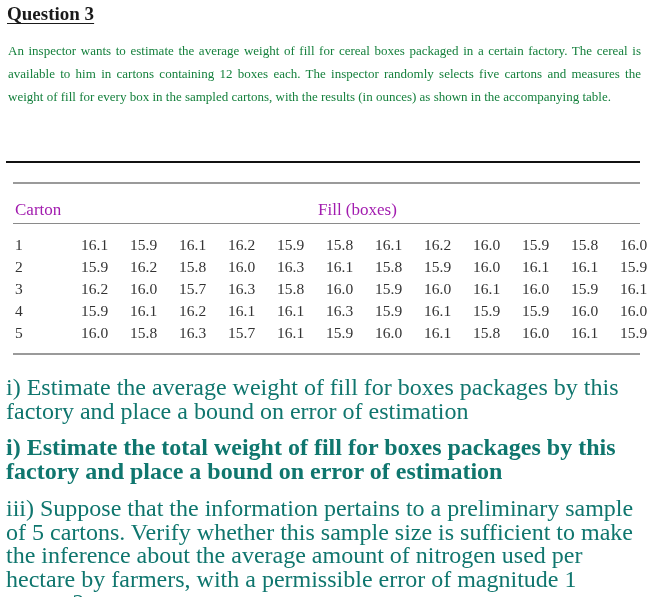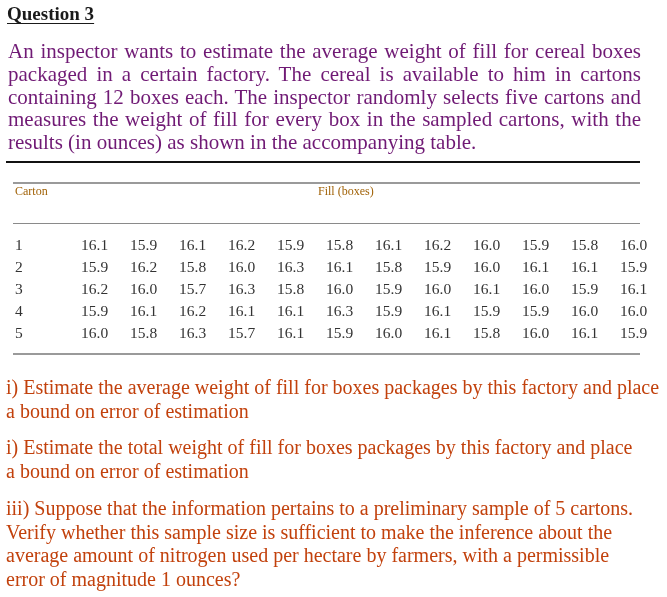--- a/index.html
+++ b/index.html
@@ -7,41 +7,41 @@
     width: 667px; height: 597px; position: relative; overflow: hidden;
     font-family: "Liberation Serif", "DejaVu Serif", serif; color: #1a1a1a;
   }
   .q-title {
     position: absolute; left: 7px; top: 3px;
     font-size: 19px; font-weight: bold; text-decoration: underline;
     text-underline-offset: 3px; margin: 0;
   }
   .intro {
     position: absolute; left: 8px; top: 40px; width: 633px;
-    font-size: 21px; line-height: 22.8px; text-align: justify; margin: 0;
-    color: #701a75;
+    font-size: 13px; line-height: 22.8px; text-align: justify; margin: 0;
+    color: #15803d;
   }
   .rule-black {
     position: absolute; left: 6px; top: 161px; width: 634px; height: 2px; background: #111;
   }
   .rule-gray {
     position: absolute; left: 13px; width: 627px; height: 2px; background: #9a9a9a;
   }
   .rule-thin { height: 1px; background: #8a8a8a; }
   .tbl-head {
-    position: absolute; top: 184px; font-size: 12px; color: #a16207;
+    position: absolute; top: 200px; font-size: 17px; color: #a21caf;
   }
   .tbl-row {
     position: absolute; left: 13px; height: 22px; font-size: 15.5px; color: #333;
   }
   .tbl-row .carton { position: absolute; left: 2px; top: 0; }
   .tbl-row .cell { position: absolute; top: 0; width: 40px; text-align: left; }
   .part {
     position: absolute; left: 6px; width: 660px;
-    font-size: 20px; line-height: 23.5px; margin: 0; color: #c2410c;
+    font-size: 24px; line-height: 23.5px; margin: 0; color: #0f766e;
   }
 </style>
 </head>
 <body>
 
 <h1 class="q-title">Question 3</h1>
 <p class="intro">An inspector wants to estimate the average weight of fill for cereal boxes packaged in a certain factory. The cereal is available to him in cartons containing 12 boxes each. The inspector randomly selects five cartons and measures the weight of fill for every box in the sampled cartons, with the results (in ounces) as shown in the accompanying table.</p>
 
 <div class="rule-black"></div>
 <div class="rule-gray" style="top:182px;"></div>
@@ -125,14 +125,14 @@
     <span class="cell" style="left:460px">15.8</span>
     <span class="cell" style="left:509px">16.0</span>
     <span class="cell" style="left:558px">16.1</span>
     <span class="cell" style="left:607px">15.9</span>
   </div>
 </div>
 
 <div class="rule-gray" style="top:353px;"></div>
 
 <p class="part" style="top:376px;">i) Estimate the average weight of fill for boxes packages by this factory and place a bound on error of estimation</p>
-<p class="part" style="top:436px; width:640px;">i) Estimate the total weight of fill for boxes packages by this factory and place a bound on error of estimation</p>
+<p class="part" style="top:436px; width:640px;font-weight:bold;">i) Estimate the total weight of fill for boxes packages by this factory and place a bound on error of estimation</p>
 <p class="part" style="top:497px; width:640px;">iii) Suppose that the information pertains to a preliminary sample of 5 cartons. Verify whether this sample size is sufficient to make the inference about the average amount of nitrogen used per hectare by farmers, with a permissible error of magnitude 1 ounces?</p>
 
 </body></html>

